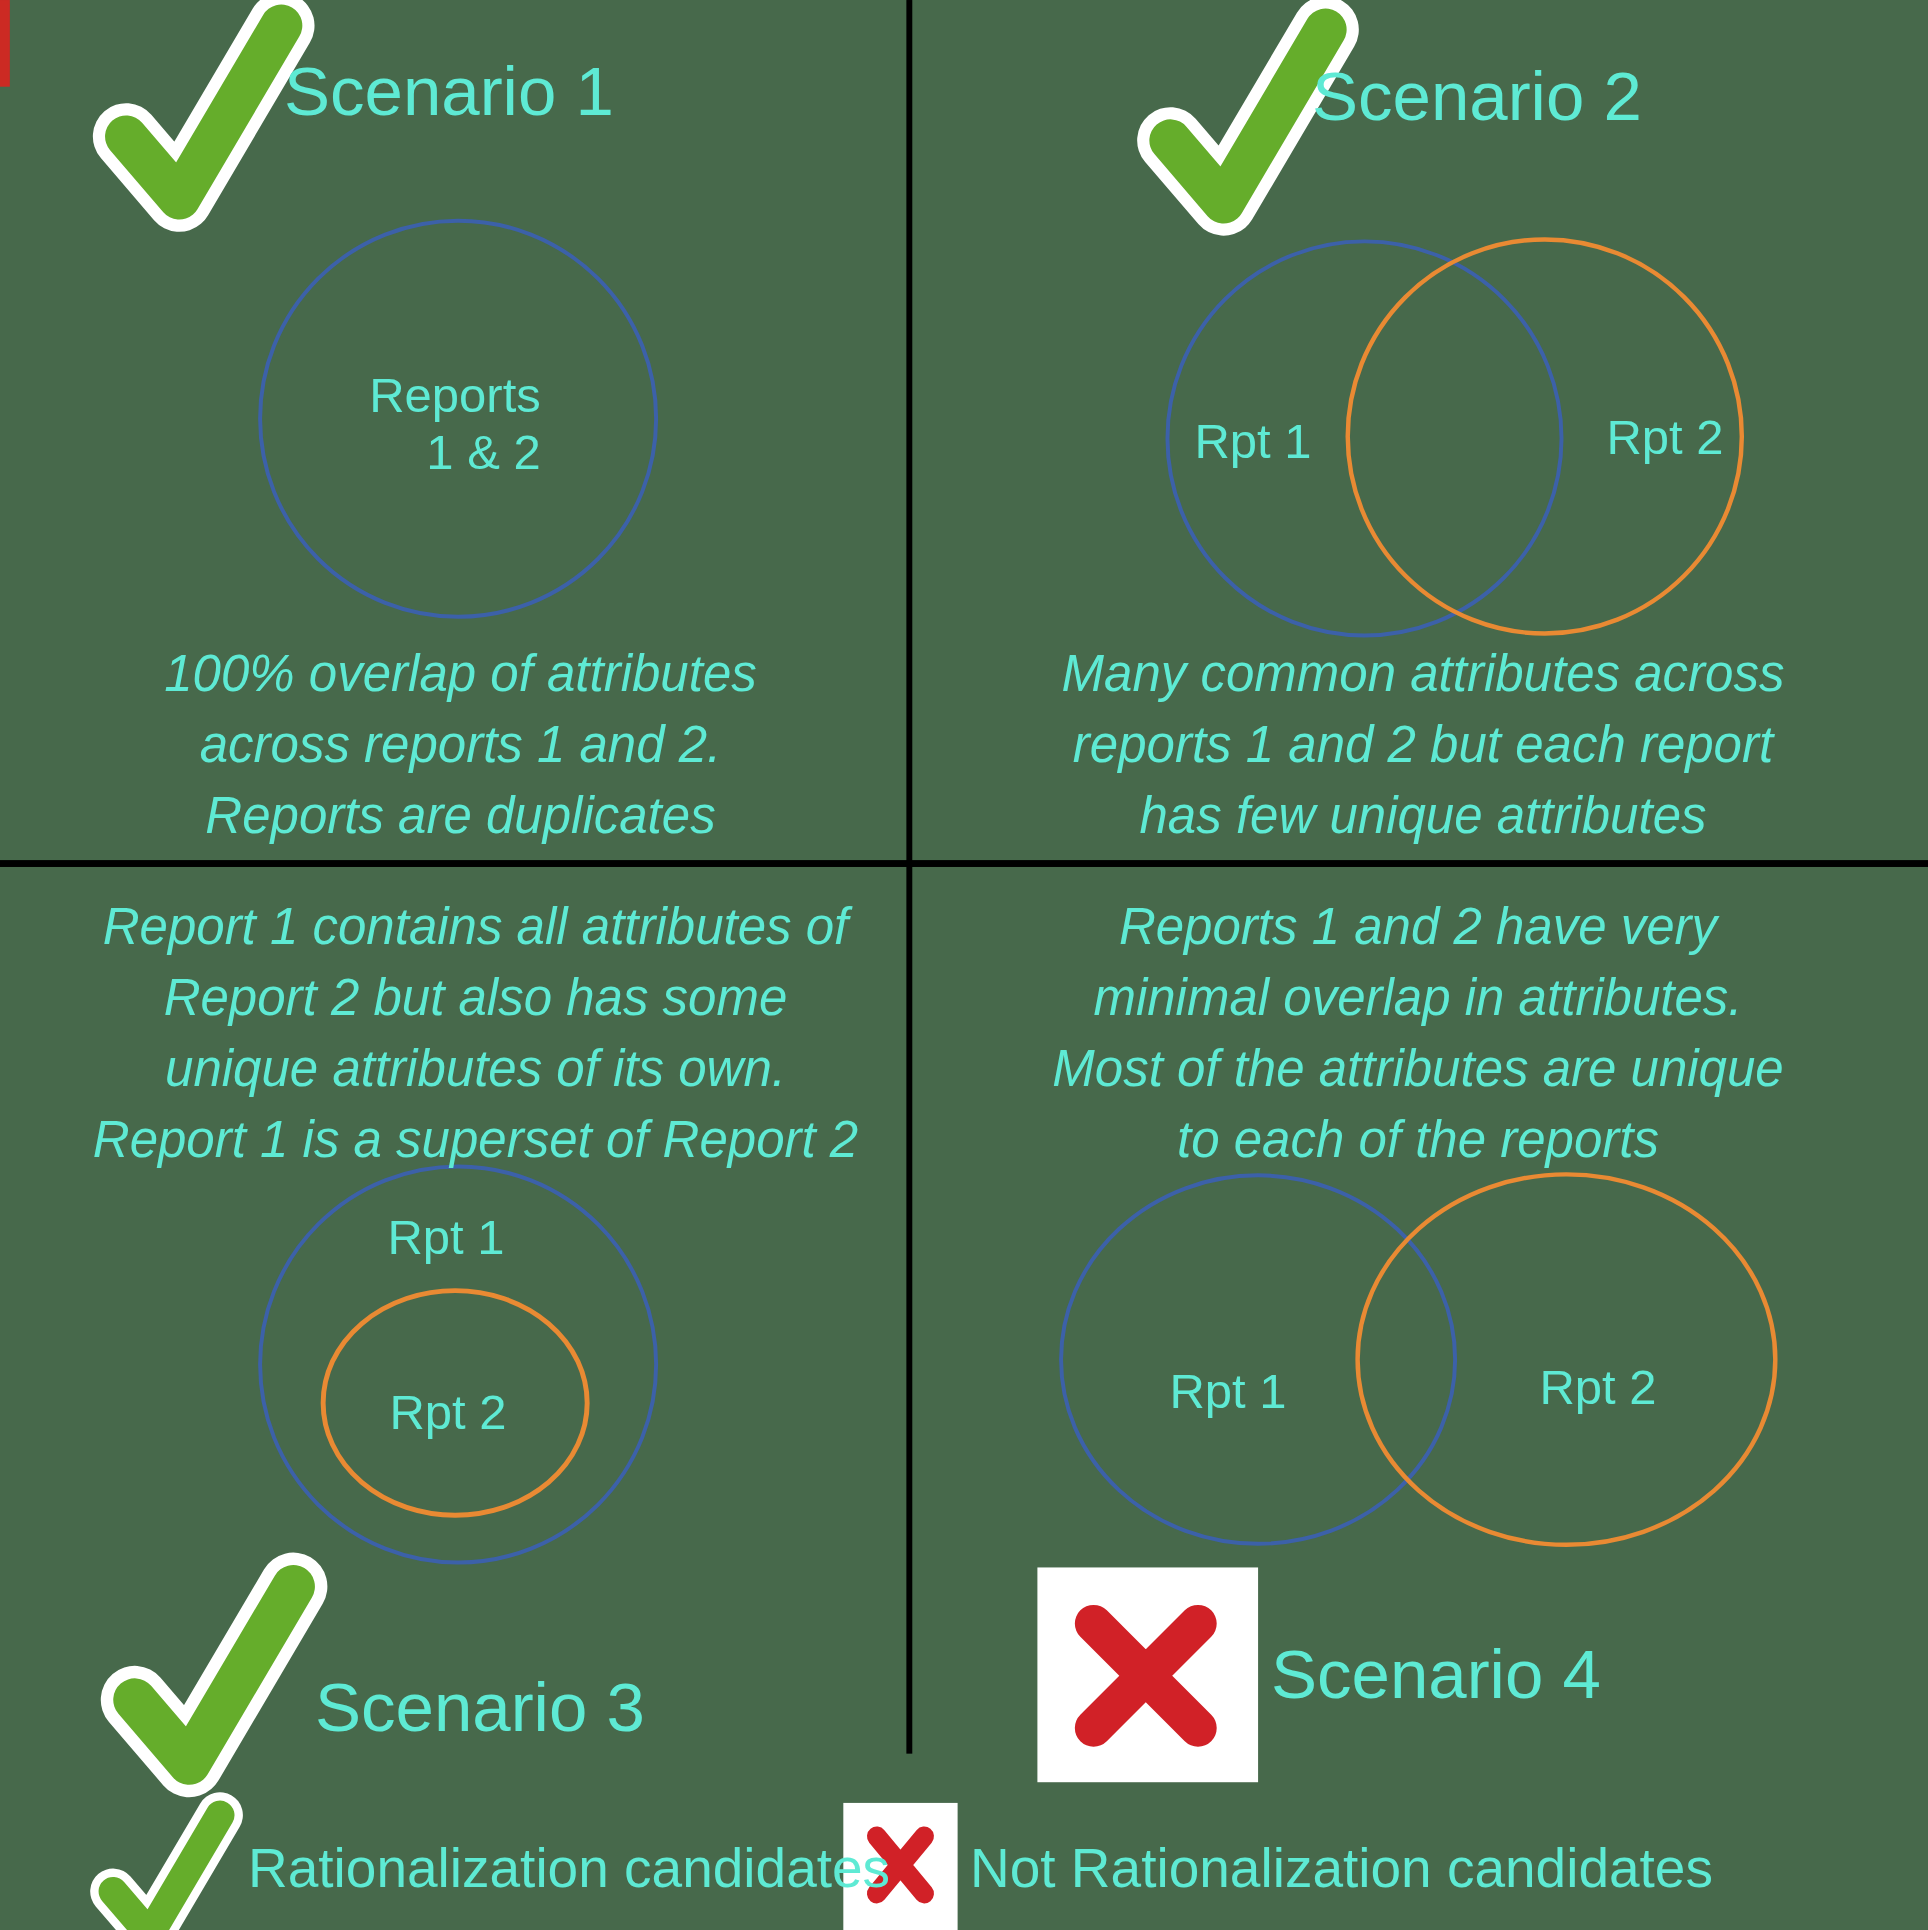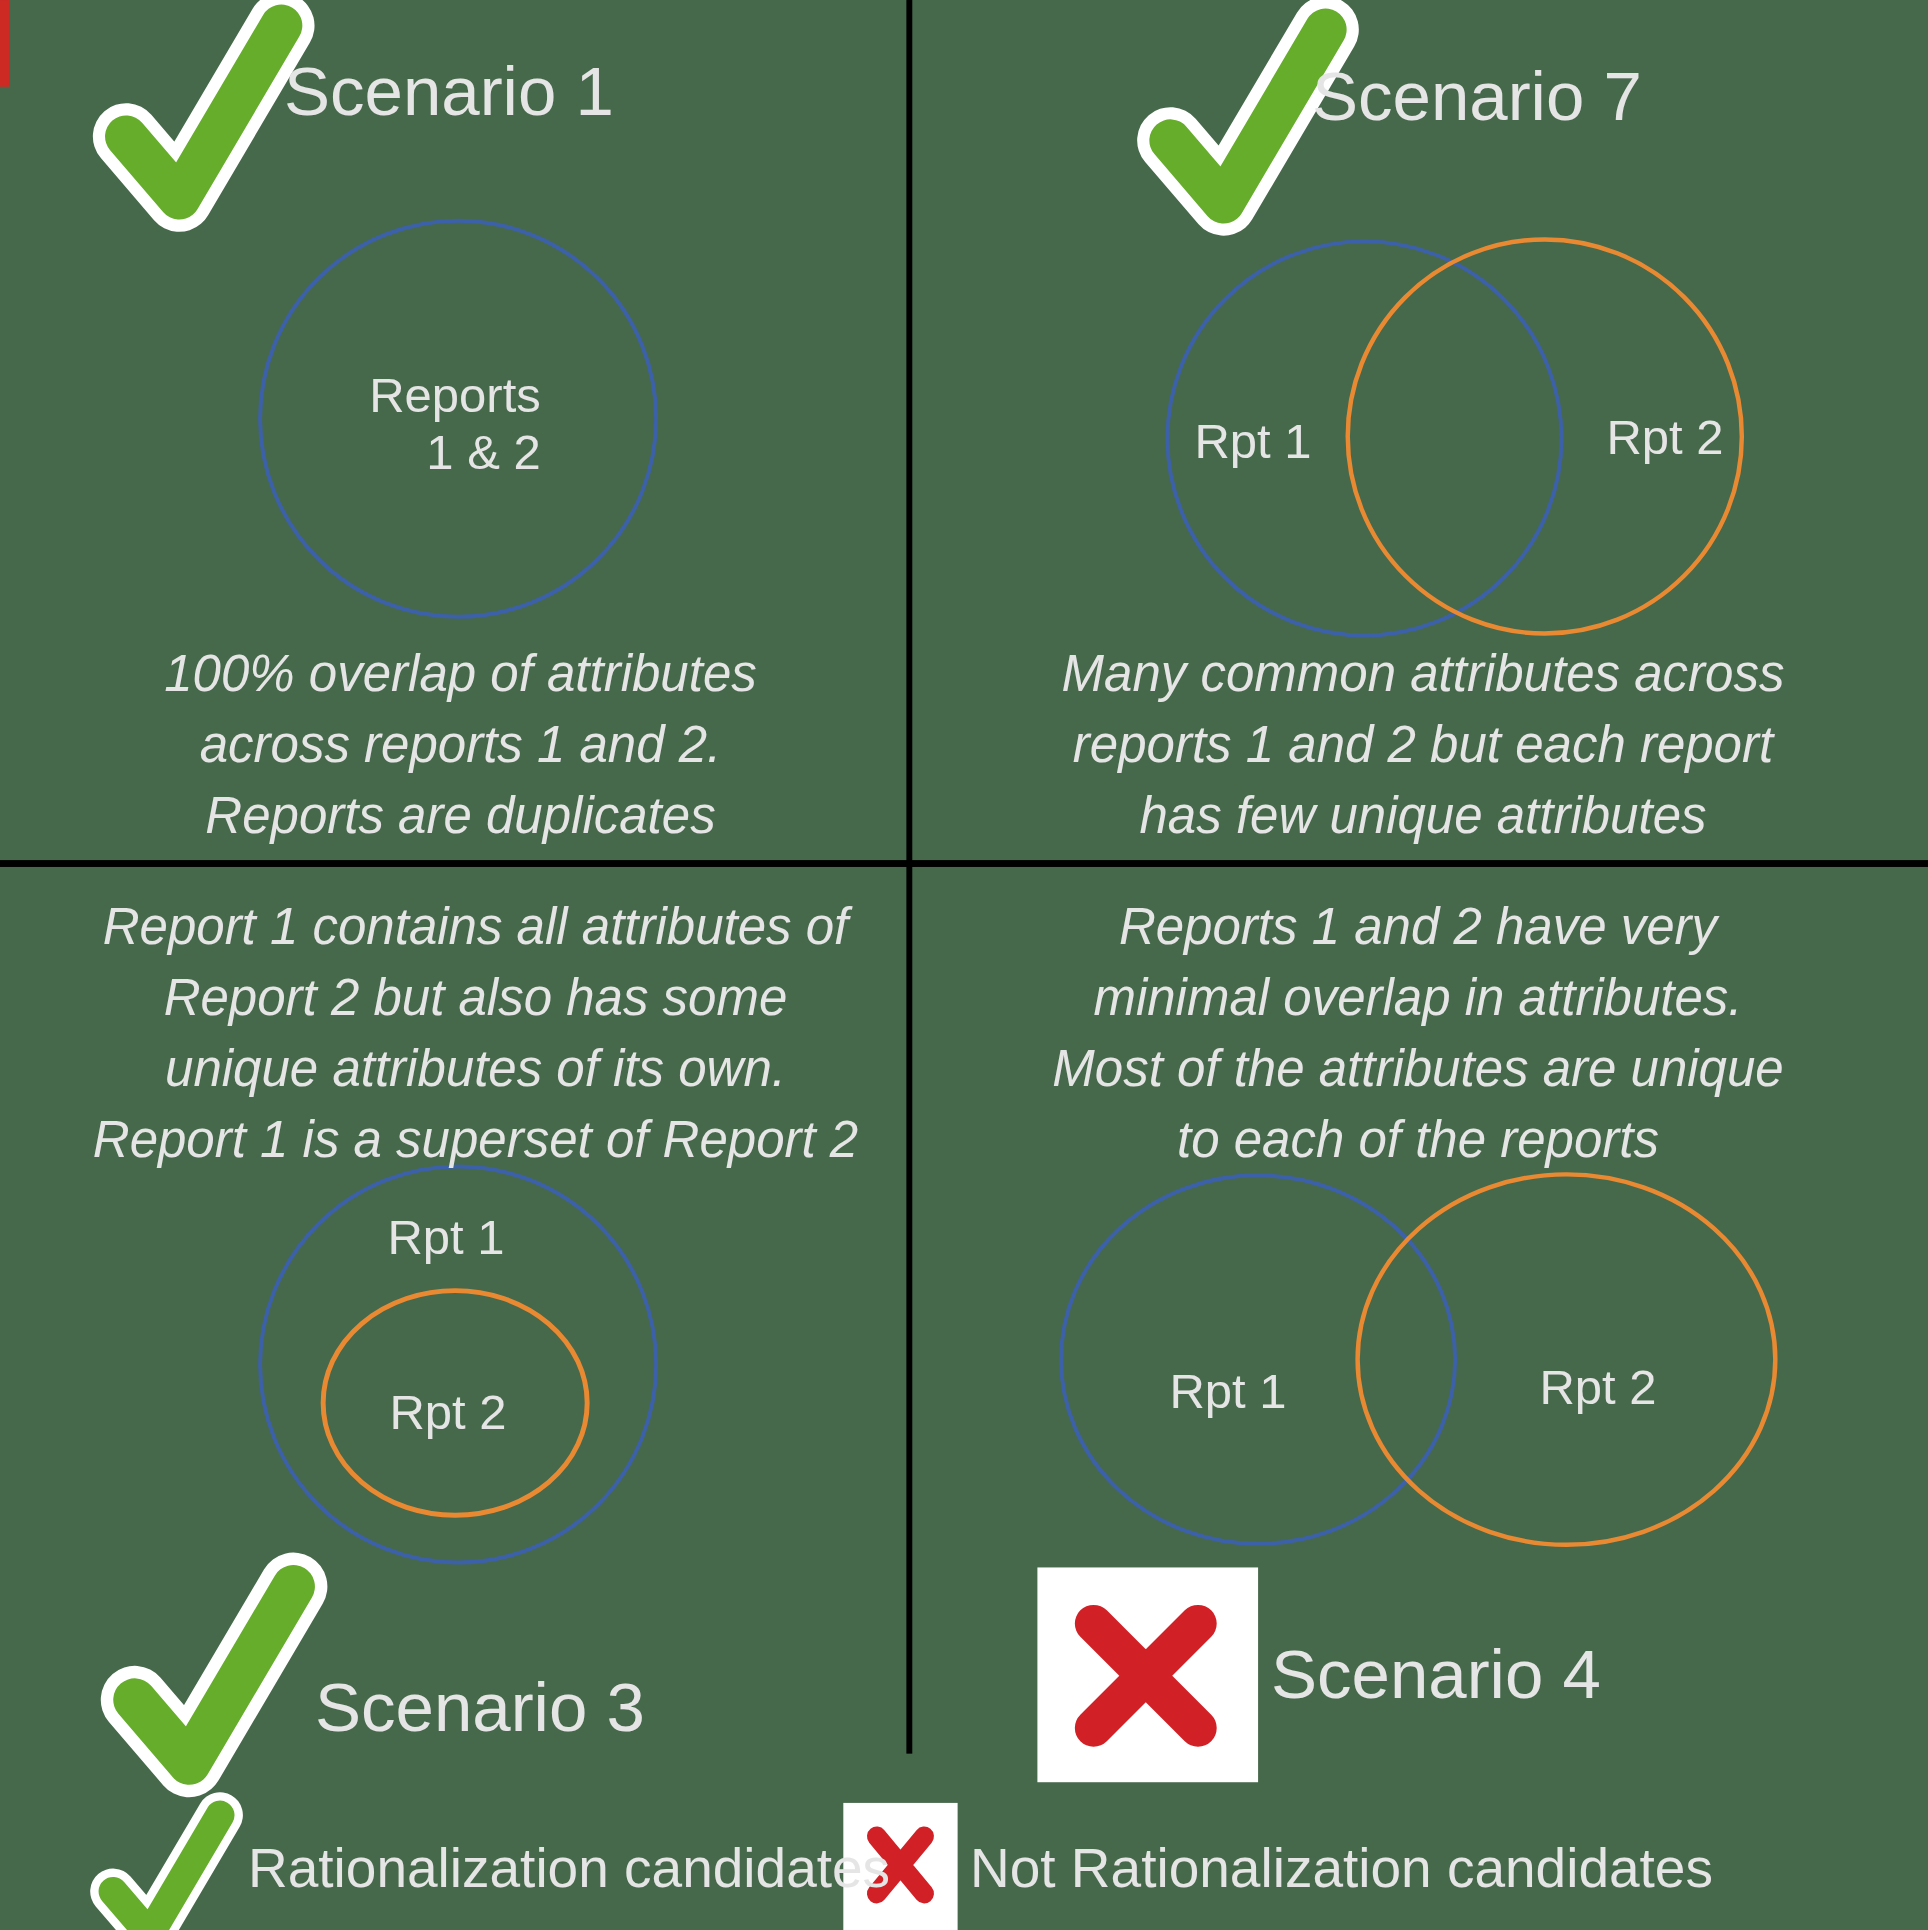--- a/index.html
+++ b/index.html
@@ -4,21 +4,21 @@
 <style>
   html,body{margin:0;padding:0;}
   .stage{
     position:relative;
     width:1929px;height:1931px;
     overflow:hidden;
     font-family:"Liberation Sans", sans-serif;
     color:#000;
   }
   .stage svg{position:absolute;left:0;top:0;}
-  .txt{position:absolute;white-space:pre-line;color:#e5e5e5;}
+  .txt{position:absolute;white-space:pre-line;color:#5eead4;}
   .title{font-size:69px;line-height:1.1;}
   .caption{font-size:51px;line-height:71px;text-align:center;font-style:italic;}
   .circle-label{font-size:49px;line-height:57px;text-align:center;transform:translate(-50%,-50%);}
   .legend-label{font-size:55px;line-height:1.1;}
 </style>
 </head>
 <body>
 
 <div class="stage" style="background-color: rgb(71, 105, 75);">
 
@@ -64,21 +64,21 @@
     <path d="M 890 1864 L 938 1922 M 938 1864 L 890 1922" fill="none" stroke-width="20" stroke-linecap="round" stroke="#d12127"></path>
   </svg>
 
   <div class="txt title" style="left:284px;top:54px;">Scenario 1</div>
   <div class="txt circle-label" style="left:455px;top:424px;text-align:right;">Reports
 1 &amp; 2</div>
   <div class="txt caption" style="left:37px;top:638px;width:847px;">100% overlap of attributes
 across reports 1 and 2.
 Reports are duplicates</div>
 
-  <div class="txt title" style="left:1312px;top:59px;">Scenario 7</div>
+  <div class="txt title" style="left:1312px;top:59px;">Scenario 2</div>
   <div class="txt circle-label" style="left:1253px;top:441px;">Rpt 1</div>
   <div class="txt circle-label" style="left:1665px;top:437px;">Rpt 2</div>
   <div class="txt caption" style="left:970px;top:638px;width:906px;">Many common attributes across
 reports 1 and 2 but each report
 has few unique attributes</div>
 
   <div class="txt caption" style="left:37px;top:891px;width:877px;">Report 1 contains all attributes of
 Report 2 but also has some
 unique attributes of its own.
 Report 1 is a superset of Report 2</div>

